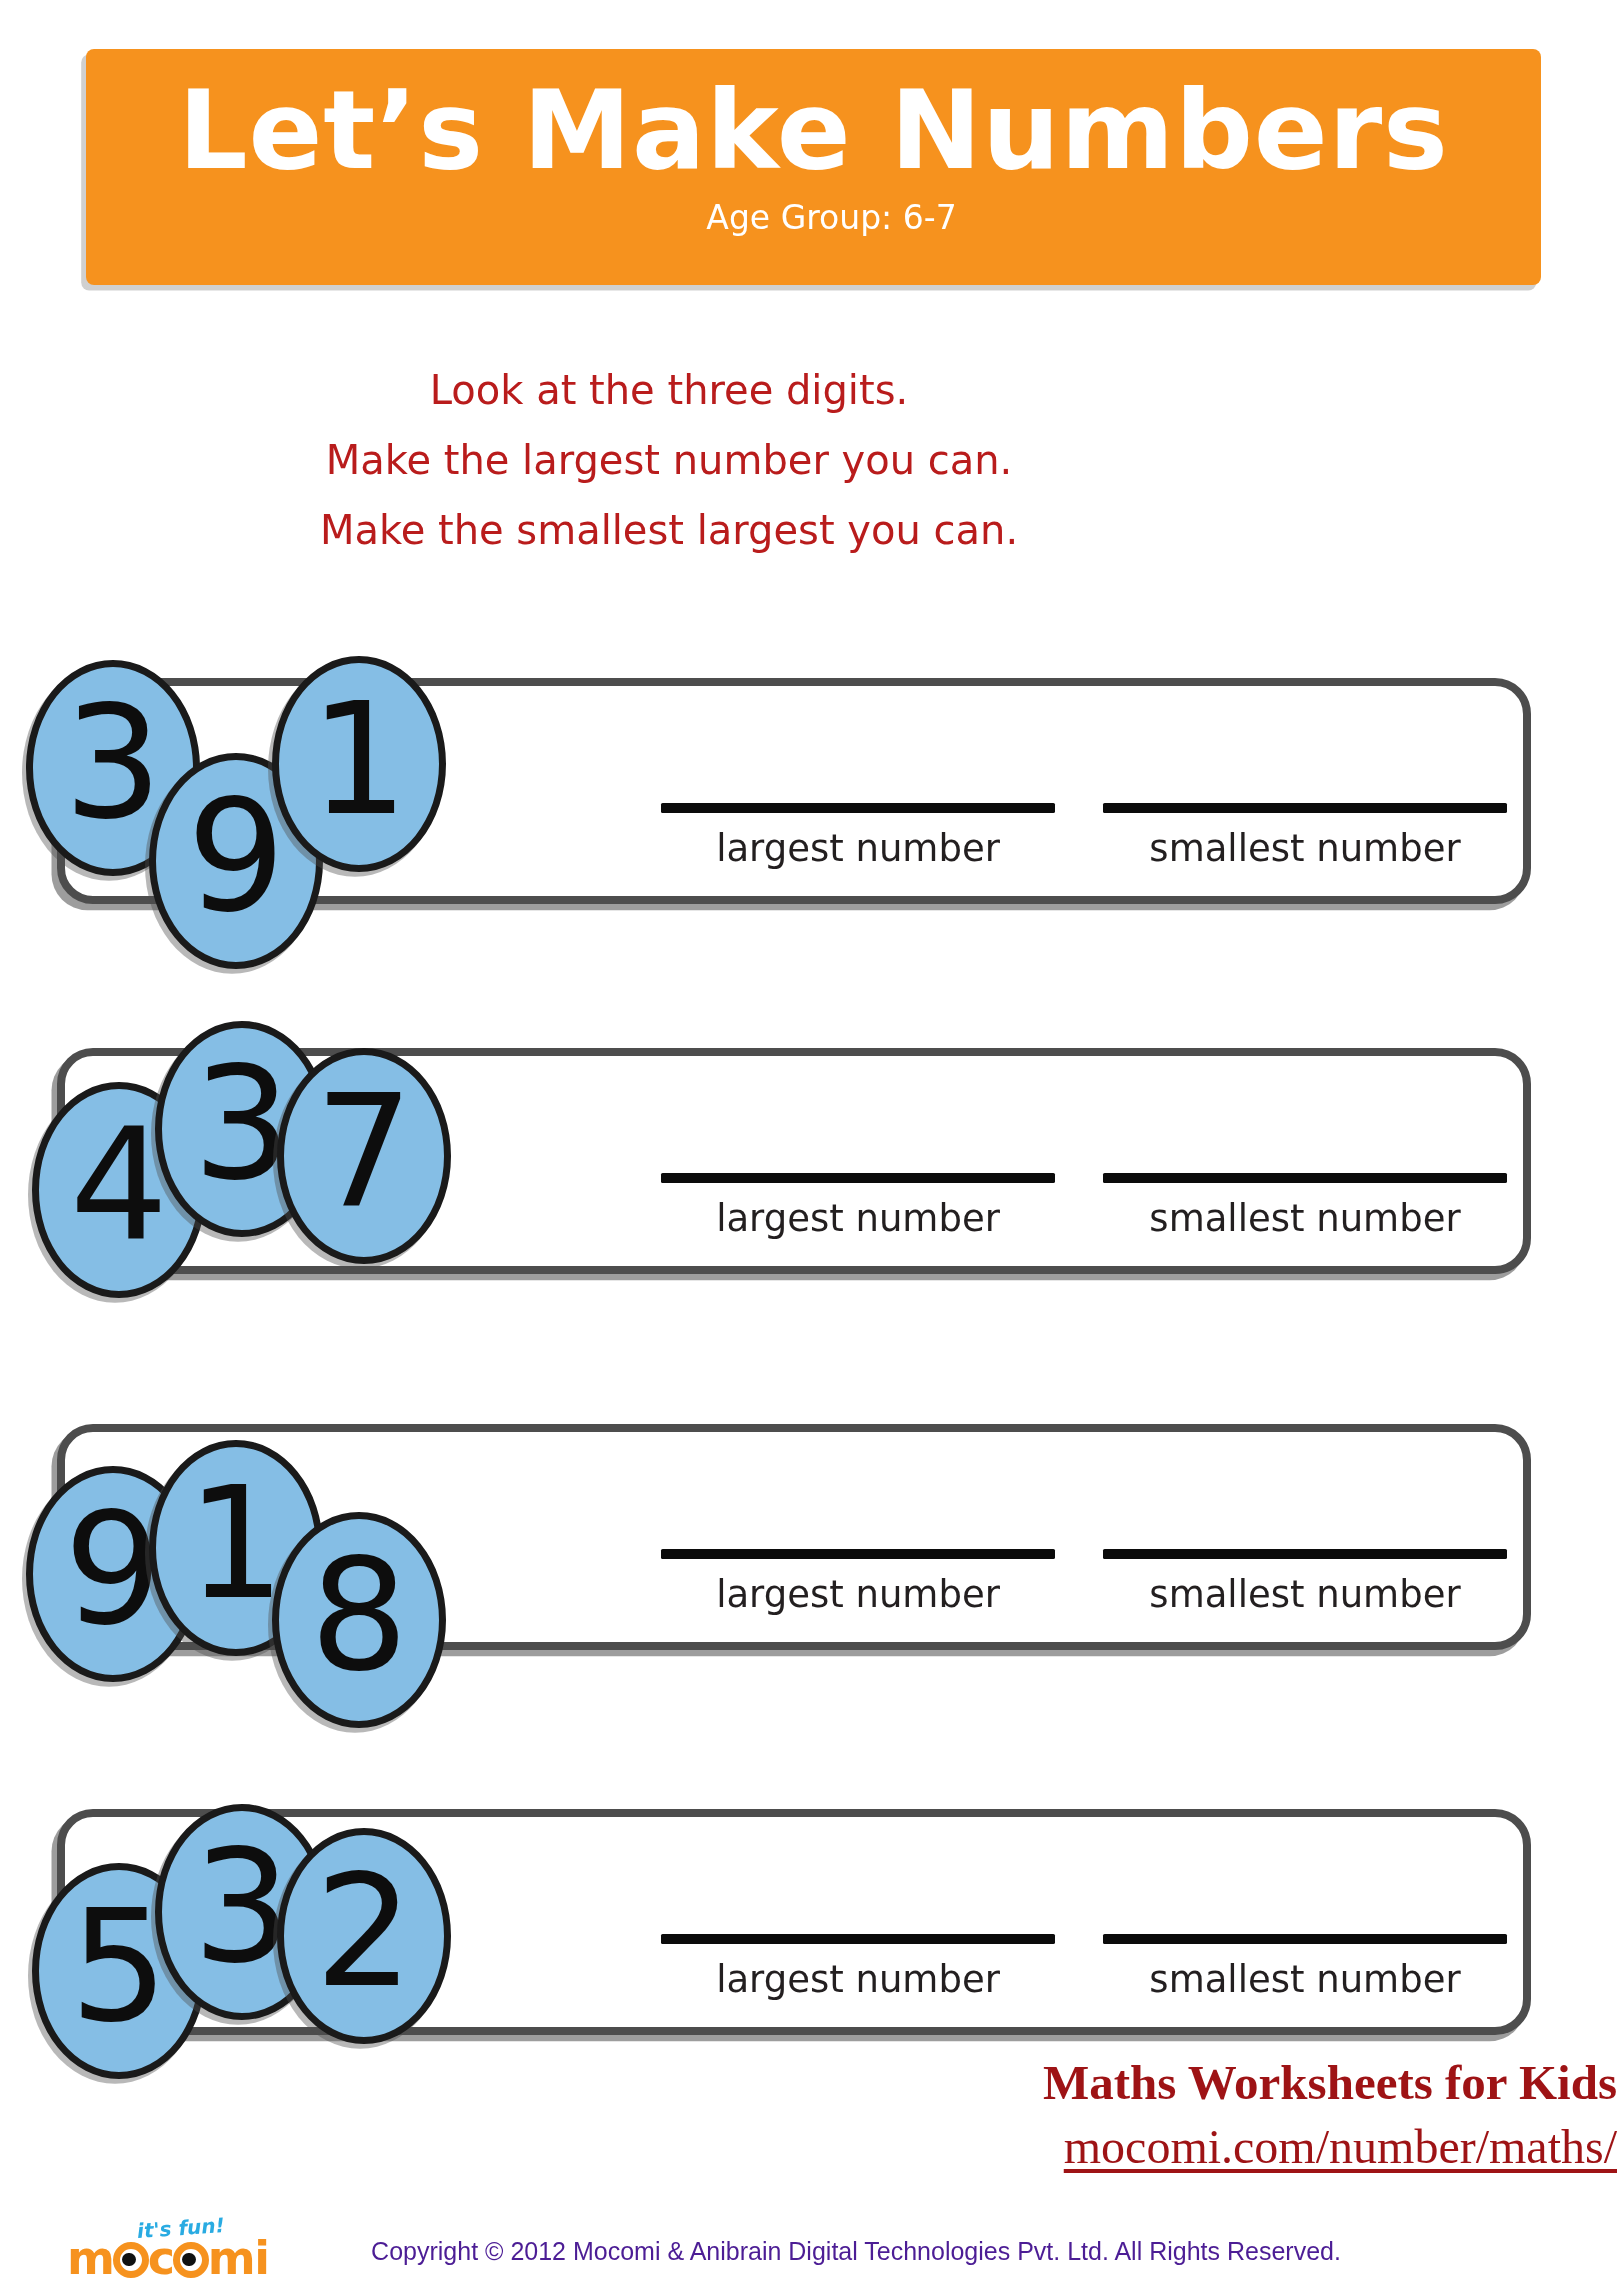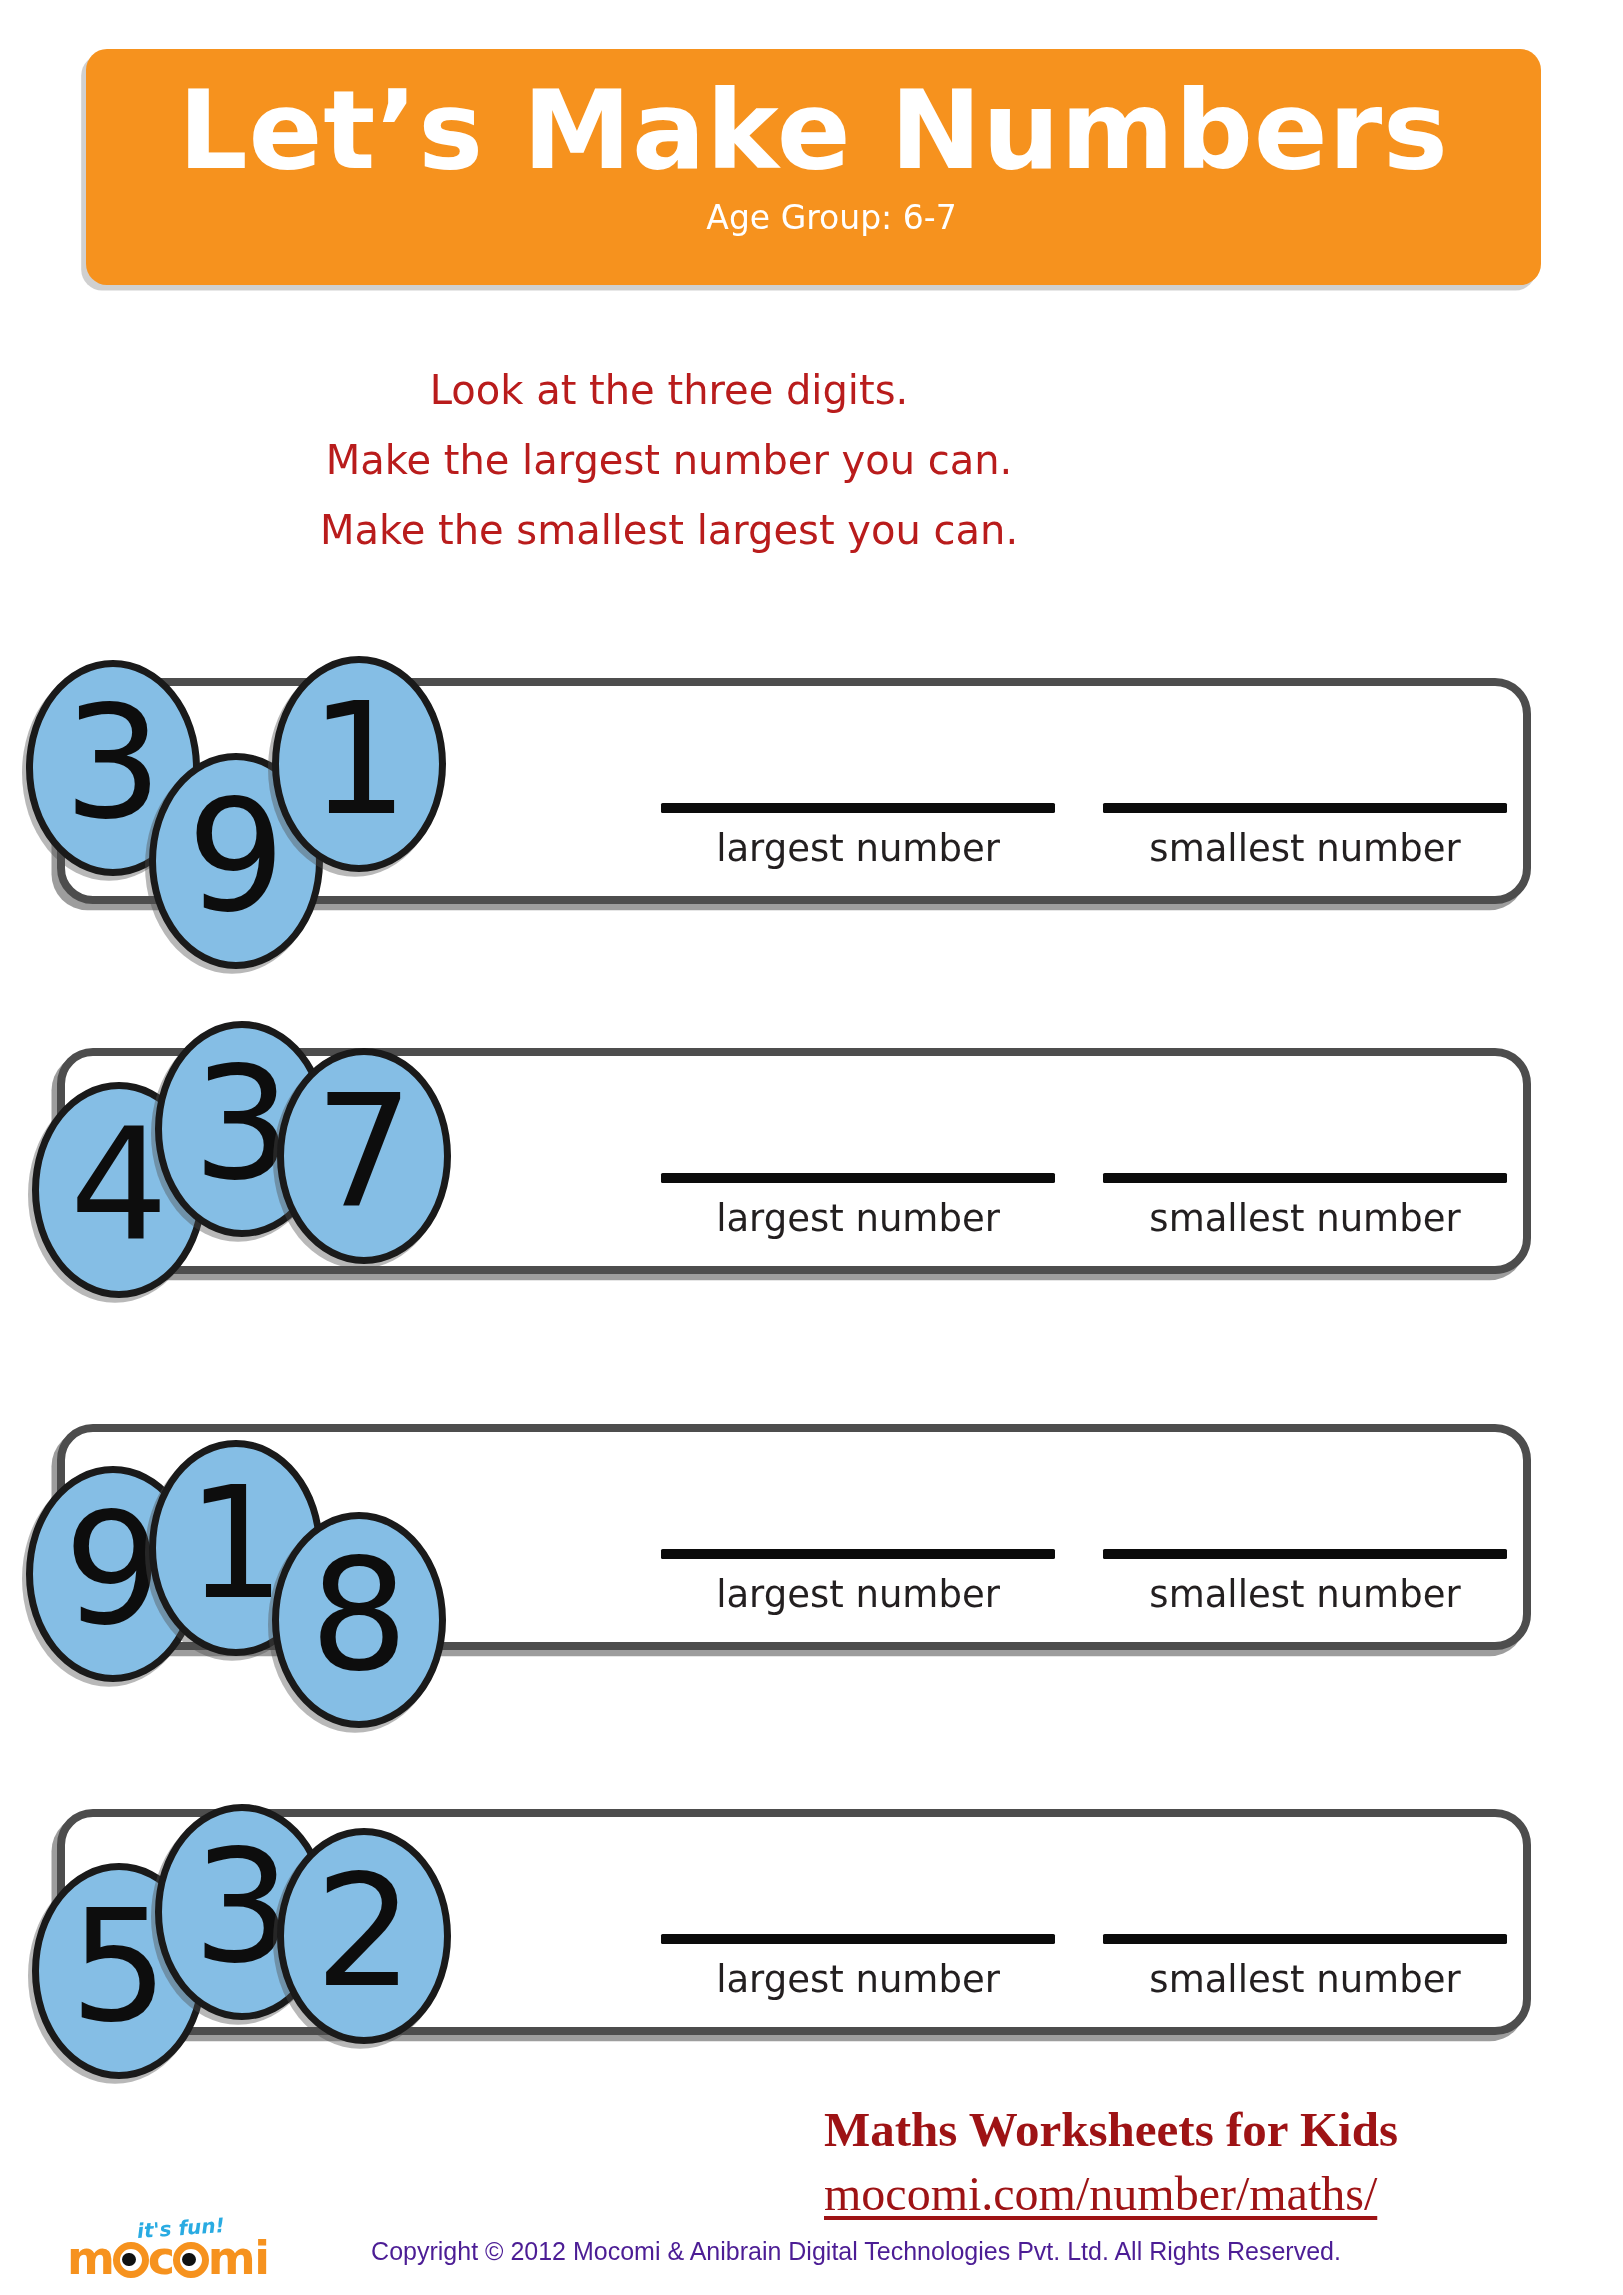--- a/index.html
+++ b/index.html
@@ -3,21 +3,21 @@
 <meta charset="utf-8">
 <style>
   html,body{margin:0;padding:0;}
   body{
     width:1623px;height:2295px;position:relative;background:#ffffff;
     font-family:"DejaVu Sans",sans-serif;overflow:hidden;
   }
   
   .header{
     position:absolute;left:86px;top:49px;width:1455px;height:236px;
-    background:#F6921E;border-radius:21px;
+    background:#F6921E;border-radius:8px;
     box-shadow:-4.8px 5.5px 0 rgba(120,120,120,0.35);
     display:flex;flex-direction:column;align-items:center;justify-content:flex-start;
   }
   .title{
     margin-top:14.3px;color:#ffffff;font-weight:700;font-size:109px;line-height:1.25;
     letter-spacing:0.8px;white-space:nowrap;
   }
   .subtitle{color:#ffffff;font-size:33px;line-height:1;margin-top:1.6px;margin-left:36px;}
   
   .instructions{
@@ -51,22 +51,22 @@
   
   .r1c1{left:26px;top:660px;}  .r1c2{left:149px;top:753px;}  .r1c3{left:272px;top:656px;}
   
   .r2c1{left:32px;top:1082px;} .r2c2{left:155px;top:1021px;} .r2c3{left:277px;top:1048px;}
   
   .r3c1{left:26px;top:1466px;} .r3c2{left:149px;top:1440px;} .r3c3{left:272px;top:1512px;}
   
   .r4c1{left:32px;top:1863px;} .r4c2{left:155px;top:1804px;} .r4c3{left:277px;top:1828px;}
   
   .footer-promo{
-    position:absolute;left:824px;top:2056px;width:793px;text-align:left;
-    font-family:"Liberation Serif",serif;color:#9E1315;margin-top:47px;
+    position:absolute;left:824px;top:2056px;width:793px;text-align:right;
+    font-family:"Liberation Serif",serif;color:#9E1315;
   }
   .footer-headline{font-weight:700;font-size:49px;line-height:1.1;}
   .footer-link{
     display:inline-block;margin-top:11px;font-size:48px;line-height:1.1;
     color:#9E1315;text-decoration:underline;text-underline-offset:6.3px;cursor:pointer;
   }
   .copyright{
     position:absolute;left:222px;top:2237px;width:1268px;text-align:center;
     font-family:"Liberation Sans",sans-serif;font-size:25px;color:#4c1d95;
   }

